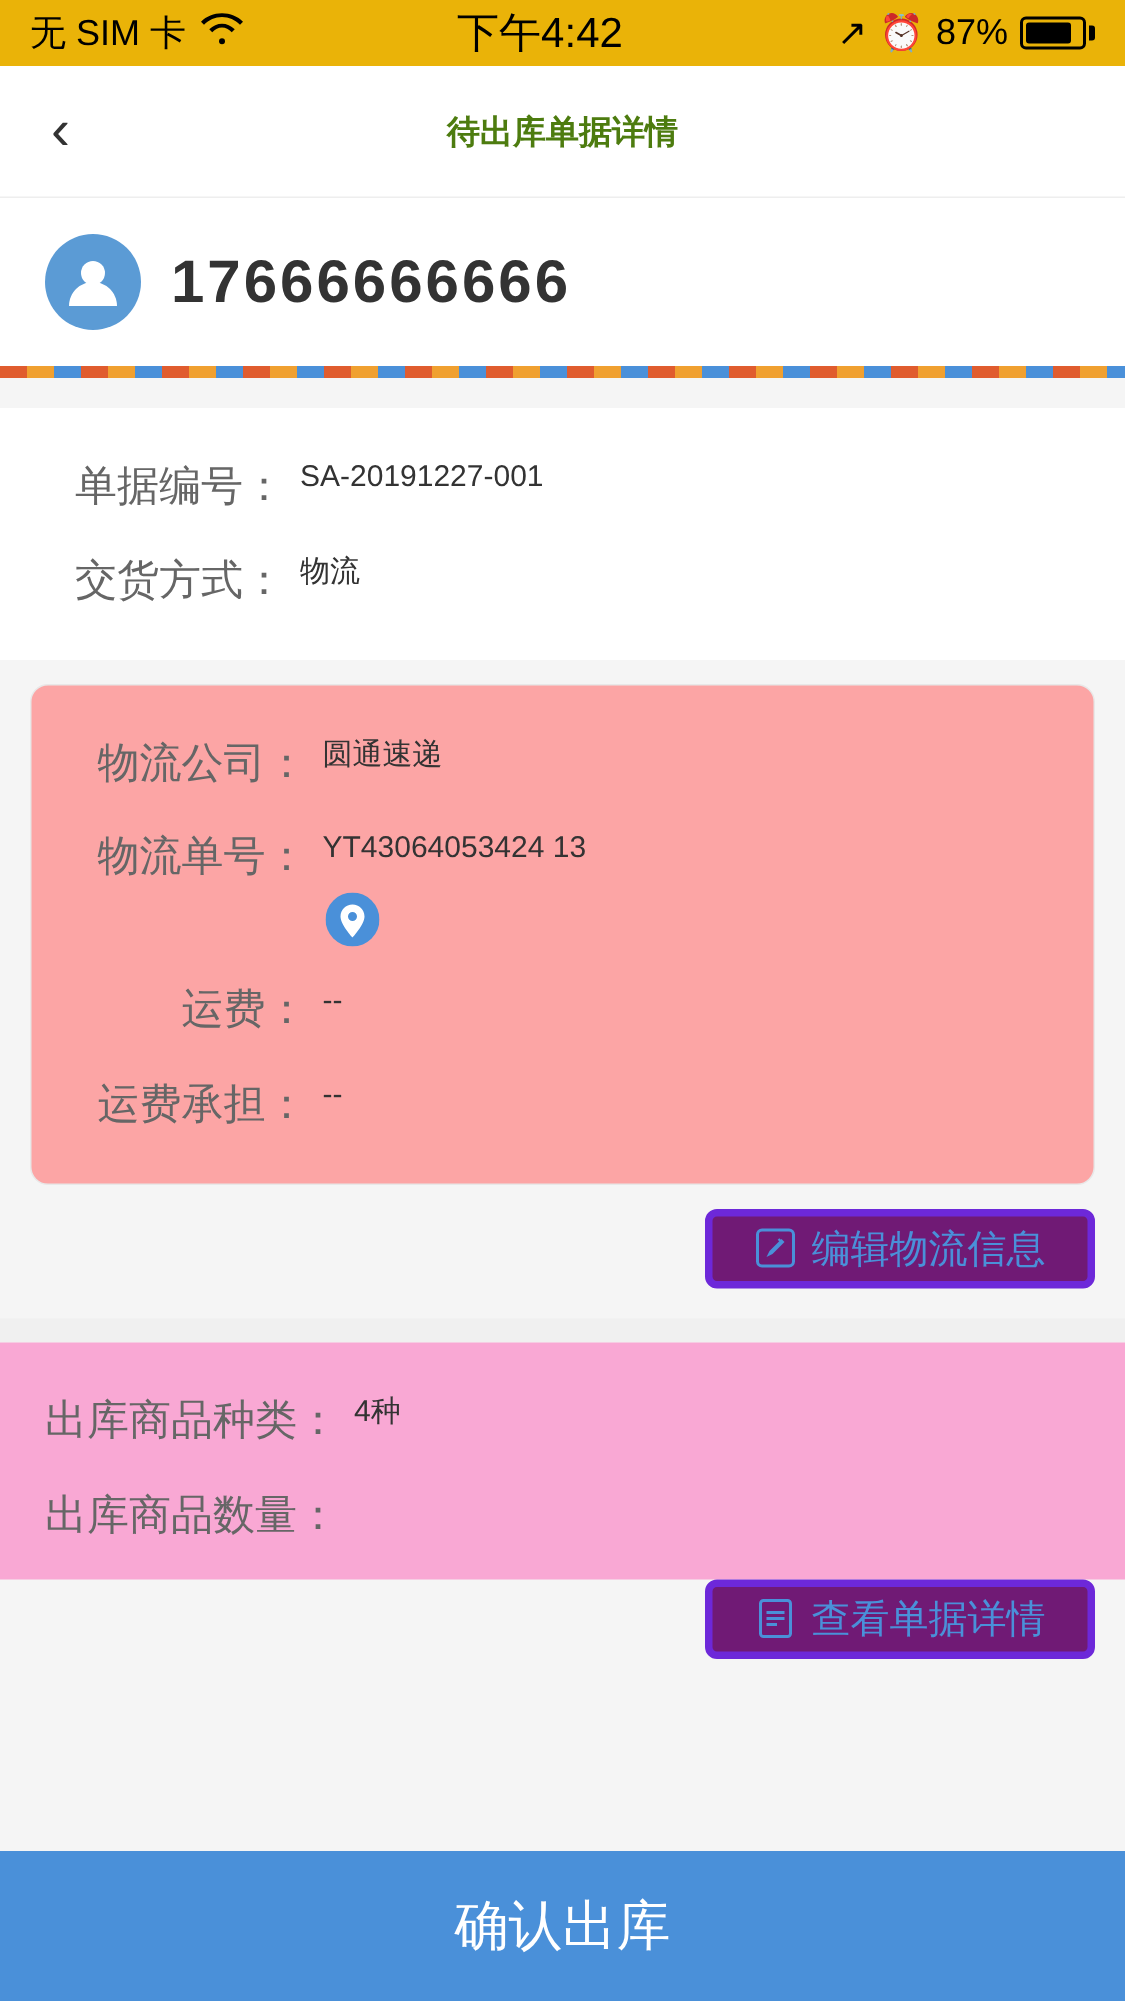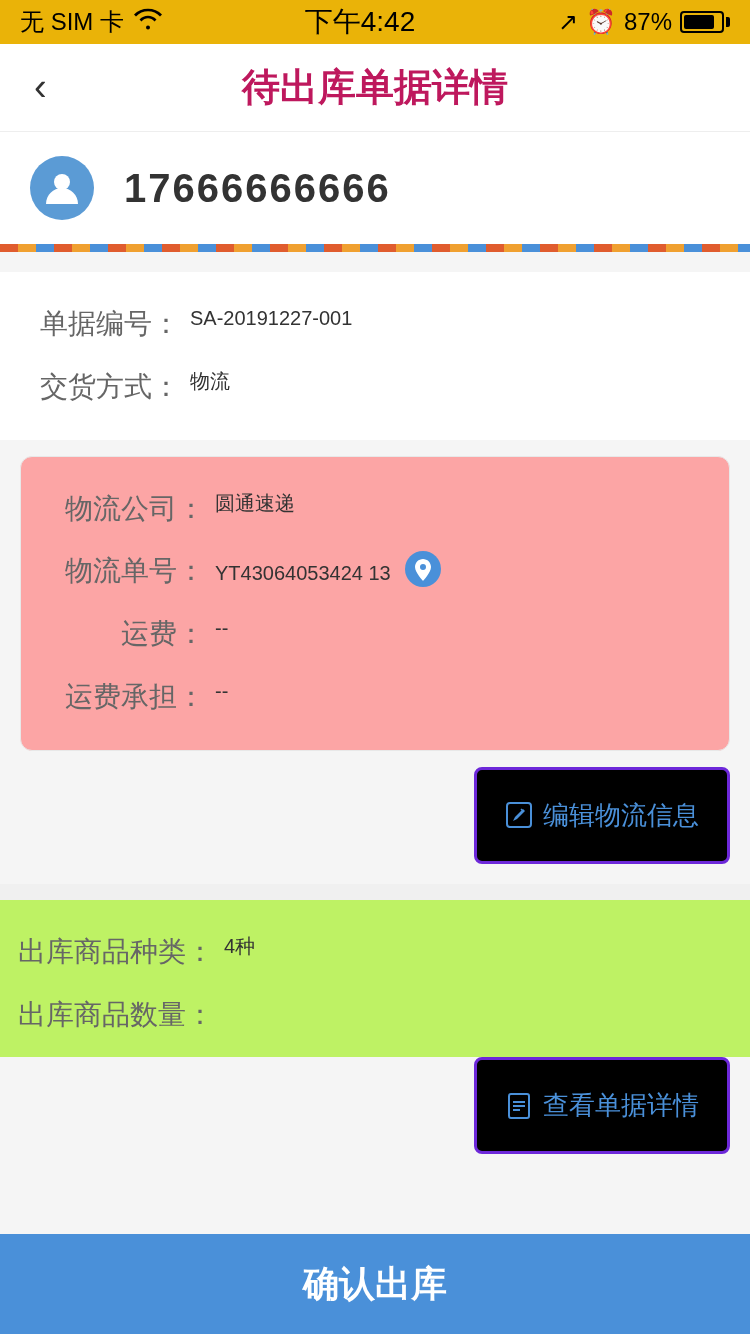--- a/index.html
+++ b/index.html
@@ -42,23 +42,23 @@
     }
     .nav-back {
       position: absolute;
       left: 24px;
       font-size: 38px;
       color: #333;
       cursor: pointer;
       padding: 10px;
     }
     .nav-title {
-      font-size: 38px;
+      font-size: 22px;
       font-weight: 600;
-      color: #be185d;
+      color: #4d7c0f;
     }
 
     
     .customer-header {
       background: #fff;
       padding: 24px 30px;
       display: flex;
       align-items: center;
       gap: 20px;
       margin-bottom: 0;
@@ -72,41 +72,40 @@
       align-items: center;
       justify-content: center;
       flex-shrink: 0;
     }
     .customer-avatar svg { width: 40px; height: 40px; fill: #fff; }
     .customer-phone {
       font-size: 40px;
       font-weight: 600;
       color: #333;
       letter-spacing: 2px;
-      margin-left: 10px;
     }
 
     
     .dashed-divider {
       width: 750px;
       height: 8px;
       background: repeating-linear-gradient(
         90deg,
         #e05c2e 0px, #e05c2e 18px,
         #f0a030 18px, #f0a030 36px,
         #4a90d9 36px, #4a90d9 54px
       );
       margin-bottom: 20px;
     }
 
     
     .section {
       background: #fff;
       margin-bottom: 16px;
-      padding: 30px 20px;
+      padding: 30px 30px;
     }
     .section-row {
       display: flex;
       align-items: flex-start;
       margin-bottom: 18px;
       line-height: 1.6;
     }
     .section-row:last-child { margin-bottom: 0; }
     .row-label {
       color: #666;
@@ -114,21 +113,21 @@
       text-align: right;
       flex-shrink: 0;
       font-size: 28px;
     }
     .row-value {
       color: #333;
       font-size: 20px;
       flex: 1;
       margin-left: 10px;
     }
-    .row-value.with-icon { display: flex; align-items: flex-end; gap: 12px; }
+    .row-value.with-icon { display: flex; align-items: flex-start; gap: 12px; flex-direction: column; }
 
     
     .location-icon-wrap {
       display: inline-flex;
       align-items: center;
       justify-content: center;
       width: 40px;
       height: 40px;
       cursor: pointer;
     }
@@ -142,61 +141,61 @@
       padding: 30px 24px;
     }
 
     
     .btn-row {
       display: flex;
       justify-content: flex-end;
       padding: 0 20px 20px 20px;
     }
     .outline-btn {
-      border: 3px solid #6d28d9;
+      border: 5px solid #6d28d9;
       border-radius: 8px;
-      padding: 28px 28px;
+      padding: 4px 28px;
       color: #4a90d9;
       font-size: 26px;
-      background: #000000;
+      background: #701a75;
       display: flex;
       align-items: center;
       gap: 10px;
       cursor: pointer;
     }
 
     
     .grey-divider {
       height: 16px;
       background: #f0f0f0;
     }
 
     
     .bottom-content {
-      background: #bef264;
-      padding: 30px 30px 20px 18px;
+      background: #f9a8d4;
+      padding: 30px 30px 20px 30px;
     }
 
     
     .confirm-btn-area {
       position: fixed;
       bottom: 0;
       left: 0;
       width: 750px;
       background: #4a90d9;
       height: 100px;
       display: flex;
       align-items: center;
       justify-content: center;
       cursor: pointer;
     }
     .confirm-btn-text {
       color: #fff;
       font-size: 36px;
-      font-weight: 700;
+      font-weight: 400;
     }
 
     
     .bottom-spacer { height: 100px; }
     .battery-box {
       display: inline-flex;
       align-items: center;
       gap: 2px;
     }
     .battery-rect {

